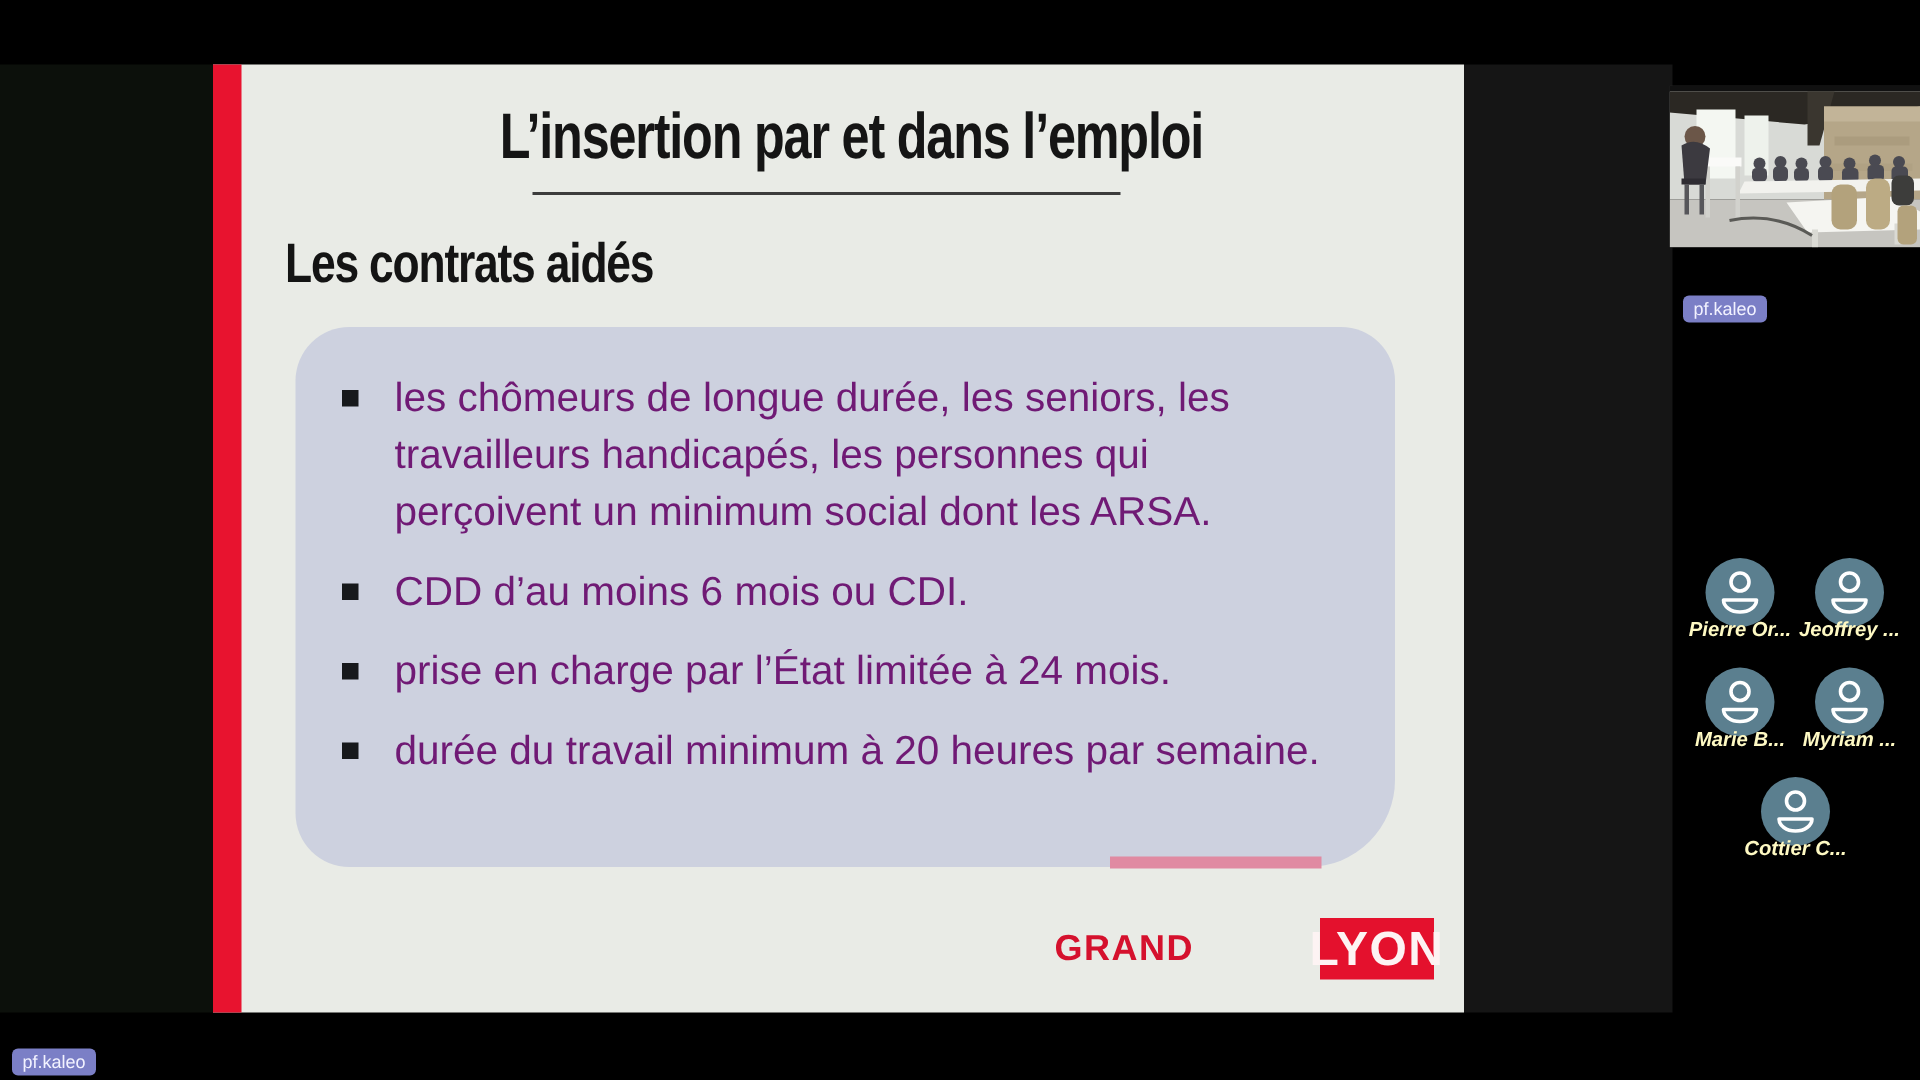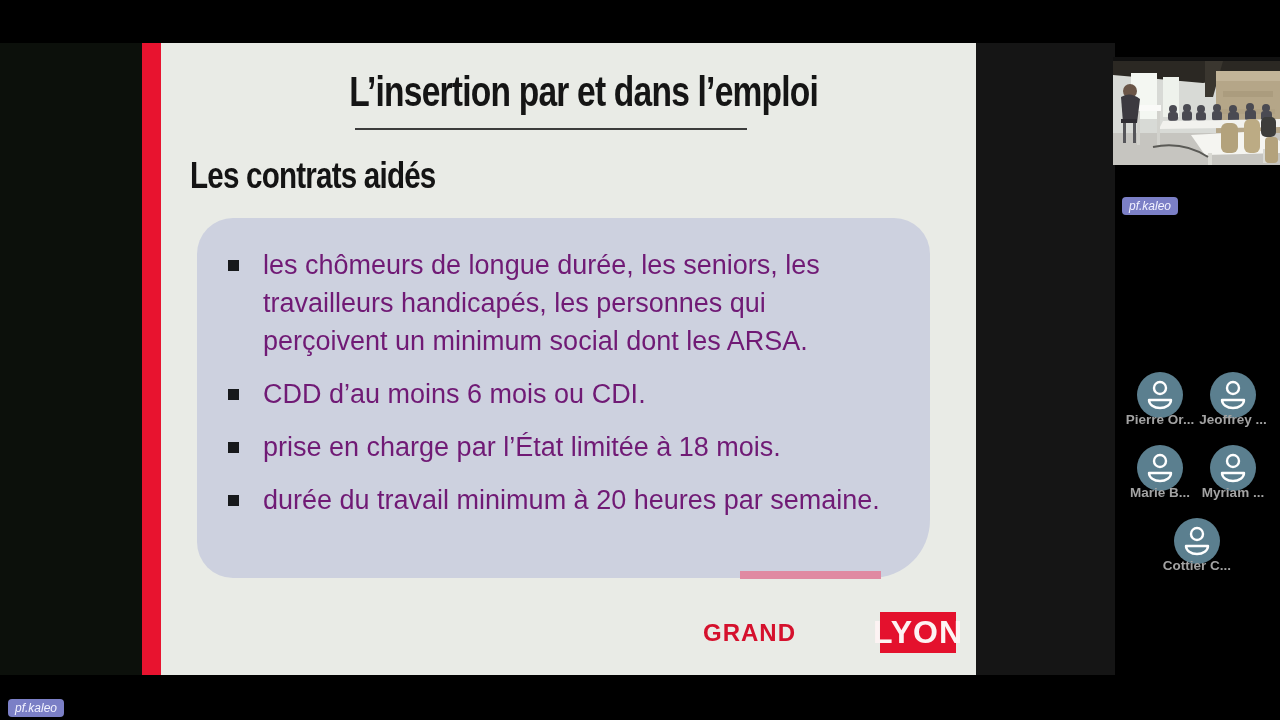--- a/index.html
+++ b/index.html
@@ -25,21 +25,21 @@
     width: 834px; height: 632px;
     background: #e9ebe6;
   }
   .red-stripe {
     position: absolute; left: 0; top: 0;
     width: 19px; height: 632px;
     background: #e8132f;
   }
   .slide-title {
     position: absolute;
-    left: 34px; top: 24px; width: 815px;
+    left: 18px; top: 24px; width: 815px;
     text-align: center;
     font-size: 43px; font-weight: bold;
     color: #151515;
     letter-spacing: -1px;
     white-space: nowrap;
   }
   .slide-title .condense {
     display: inline-block;
     transform: scaleX(0.78);
     transform-origin: center;
@@ -136,41 +136,41 @@
   }
   .name-pill {
     position: absolute;
     background: #7b7fc6;
     color: #f2f2ff;
     font-size: 12px;
     line-height: 18px;
     padding: 0 7px;
     border-radius: 4px;
     white-space: nowrap;
-    font-style: italic;
   }
   .pill-video { left: 1122px; top: 197px; }
   .pill-self  { left: 8px;    top: 699px; }
 
   .avatar-tile { position: absolute; width: 46px; height: 46px; cursor: pointer; }
   .avatar-circle {
     width: 46px; height: 46px;
     border-radius: 50%;
     background: #5b7f8f;
     display: flex; align-items: center; justify-content: center;
   }
   .avatar-name {
     position: absolute;
     width: 110px;
     text-align: center;
-    color: #a3a3a3;
+    color: #fef9c3;
     font-size: 13.5px;
     font-weight: bold;
     white-space: nowrap;
     overflow: hidden;
+    font-style: italic;
   }
   .tile-1 { left: 1137px; top: 372px; }
   .tile-2 { left: 1210px; top: 372px; }
   .tile-3 { left: 1137px; top: 445px; }
   .tile-4 { left: 1210px; top: 445px; }
   .tile-5 { left: 1174px; top: 518px; }
   .name-1 { left: 1105px; top: 412px; }
   .name-2 { left: 1178px; top: 412px; }
   .name-3 { left: 1105px; top: 485px; }
   .name-4 { left: 1178px; top: 485px; }
@@ -201,21 +201,21 @@
         <li class="bullet-item">
           <span class="bullet-marker"></span>
           <span class="bullet-text">les chômeurs de longue durée, les seniors, les travailleurs handicapés, les personnes qui perçoivent un minimum social dont les ARSA.</span>
         </li>
         <li class="bullet-item">
           <span class="bullet-marker"></span>
           <span class="bullet-text">CDD d’au moins 6 mois ou CDI.</span>
         </li>
         <li class="bullet-item">
           <span class="bullet-marker"></span>
-          <span class="bullet-text">prise en charge par l’État limitée à 18 mois.</span>
+          <span class="bullet-text">prise en charge par l’État limitée à 24 mois.</span>
         </li>
         <li class="bullet-item">
           <span class="bullet-marker"></span>
           <span class="bullet-text">durée du travail minimum à 20 heures par semaine.</span>
         </li>
       </ul>
     </div>
 
     <div class="logo-pink-strip"></div>
     <div class="logo-grand">GRAND</div>

